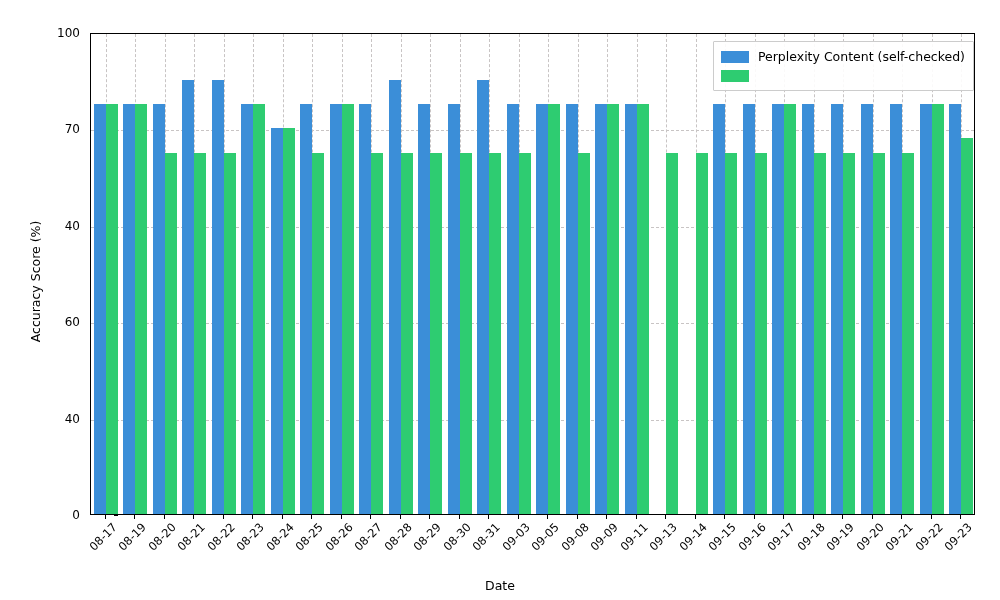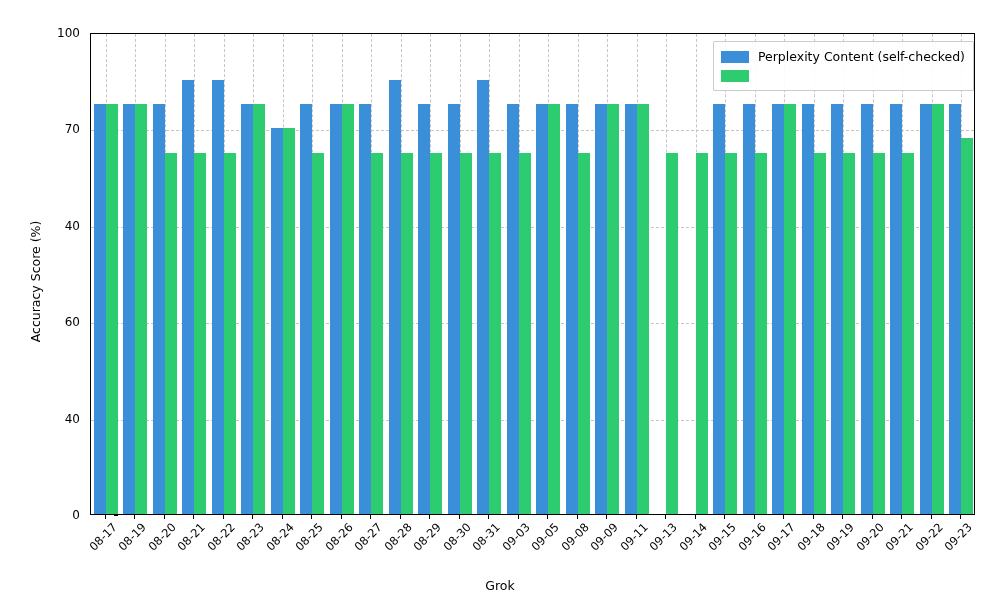--- a/index.html
+++ b/index.html
@@ -341,21 +341,21 @@
       <div class="xtick-label" style="left: 639.25px;">09-15</div>
       <div class="xtick-label" style="left: 668.75px;">09-16</div>
       <div class="xtick-label" style="left: 698.25px;">09-17</div>
       <div class="xtick-label" style="left: 727.75px;">09-18</div>
       <div class="xtick-label" style="left: 757.25px;">09-19</div>
       <div class="xtick-label" style="left: 786.75px;">09-20</div>
       <div class="xtick-label" style="left: 816.25px;">09-21</div>
       <div class="xtick-label" style="left: 845.75px;">09-22</div>
       <div class="xtick-label" style="left: 875.25px;">09-23</div>
     </div>
-  <div id="xlabel">Grok</div>
+  <div id="xlabel">Date</div>
 
   <div id="legend">
       <div class="legend-row">
         <span class="legend-swatch perplexity" style="background: rgb(59, 142, 216);"></span>
         <span class="legend-text">Perplexity Content (self-checked)</span>
       </div>
       <div class="legend-row">
         <span class="legend-swatch grok" style="background: rgb(46, 204, 113);"></span>
       </div>
     </div>

